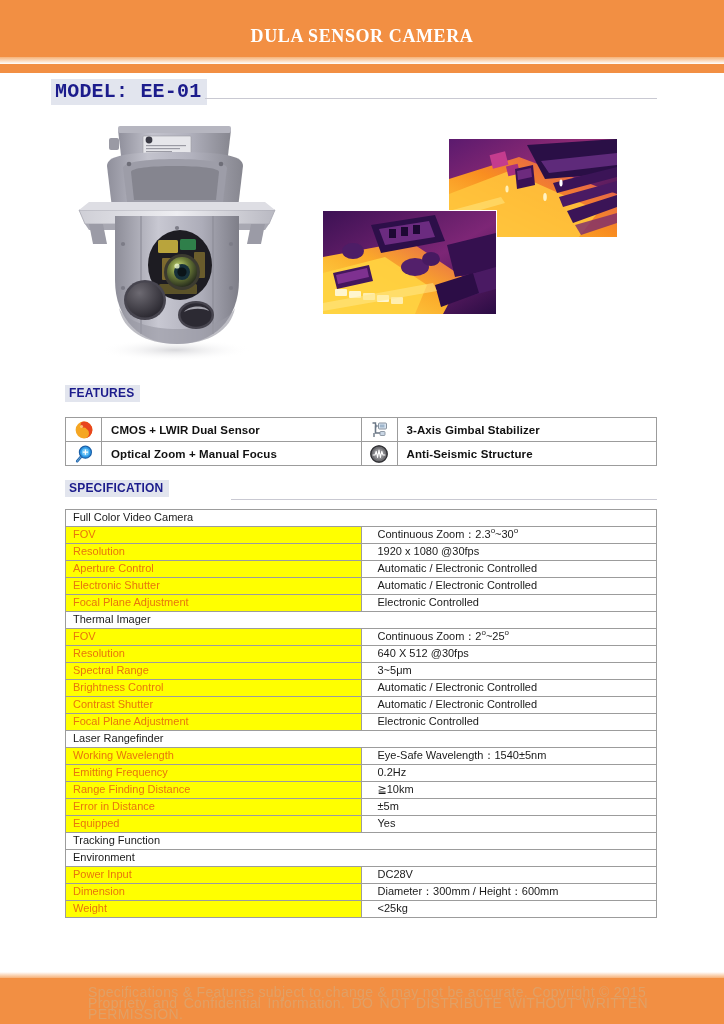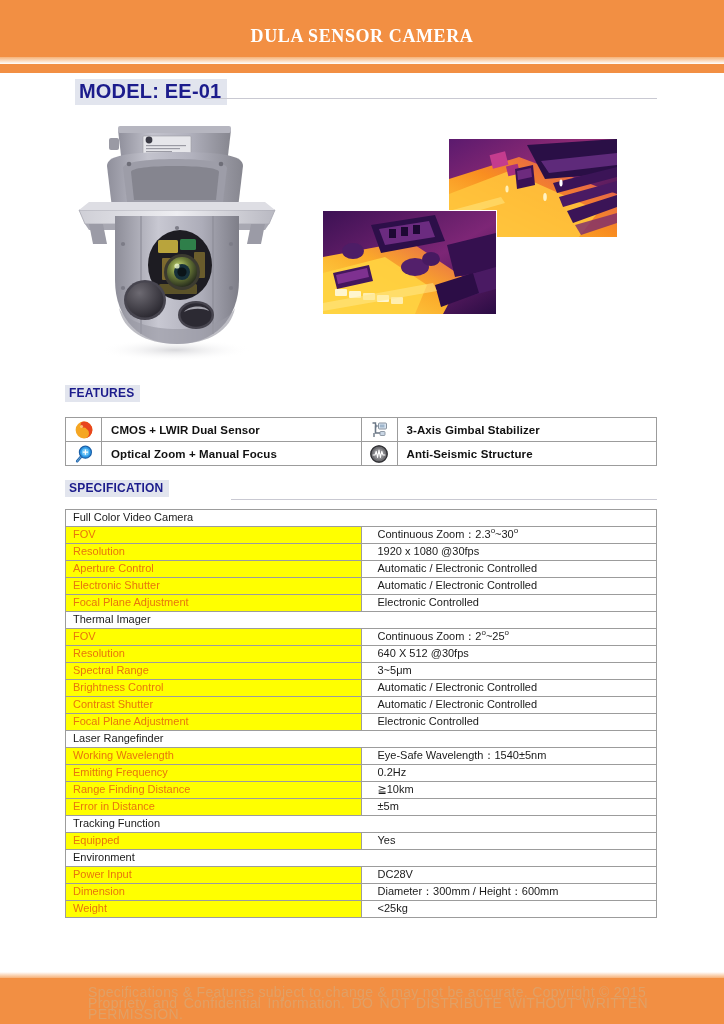--- a/index.html
+++ b/index.html
@@ -167,21 +167,21 @@
   .footer-text span { display: block; }
 </style>
 </head>
 <body>
 
 <div class="header-band">
   <div class="header-title">DULA SENSOR CAMERA</div>
 </div>
 <div class="header-fade"></div>
 
-<div class="heading model" style="left:75px; top:79px;">MODEL: EE-01</div>
+<div class="heading model" style="left:51px; top:79px;font-family:Liberation Mono, monospace;">MODEL: EE-01</div>
 <div class="heading-rule" style="left:205px; top:98px; width:452px;"></div>
 
 <div class="product-photo">
   <svg width="230" height="250" viewBox="0 0 230 250" class="icon-svg">
     <defs>
       <linearGradient id="bodyG" x1="0" y1="0" x2="1" y2="0">
         <stop offset="0%" stop-color="#8f8f9b"></stop>
         <stop offset="30%" stop-color="#c3c3cd"></stop>
         <stop offset="62%" stop-color="#b2b2be"></stop>
         <stop offset="100%" stop-color="#86868f"></stop>
@@ -482,25 +482,25 @@
       </tr>
       <tr>
         <td class="key">Range Finding Distance</td>
         <td class="val">≧10km</td>
       </tr>
       <tr>
         <td class="key">Error in Distance</td>
         <td class="val">±5m</td>
       </tr>
       <tr>
-        <td class="group" colspan="2">Tracking Function</td>
-      </tr>
-      <tr>
         <td class="key">Equipped</td>
         <td class="val">Yes</td>
+      </tr>
+      <tr>
+        <td class="group" colspan="2">Tracking Function</td>
       </tr>
       <tr>
         <td class="group" colspan="2">Environment</td>
       </tr>
       <tr>
         <td class="key">Power Input</td>
         <td class="val">DC28V</td>
       </tr>
       <tr>
         <td class="key">Dimension</td>

